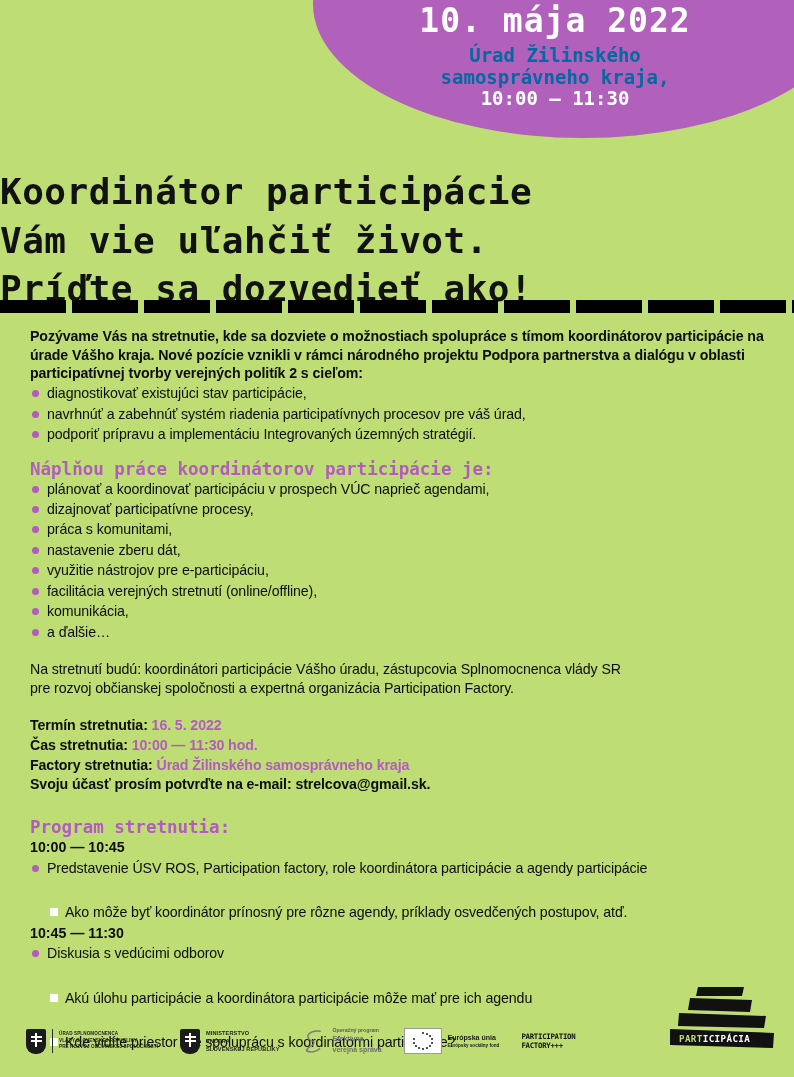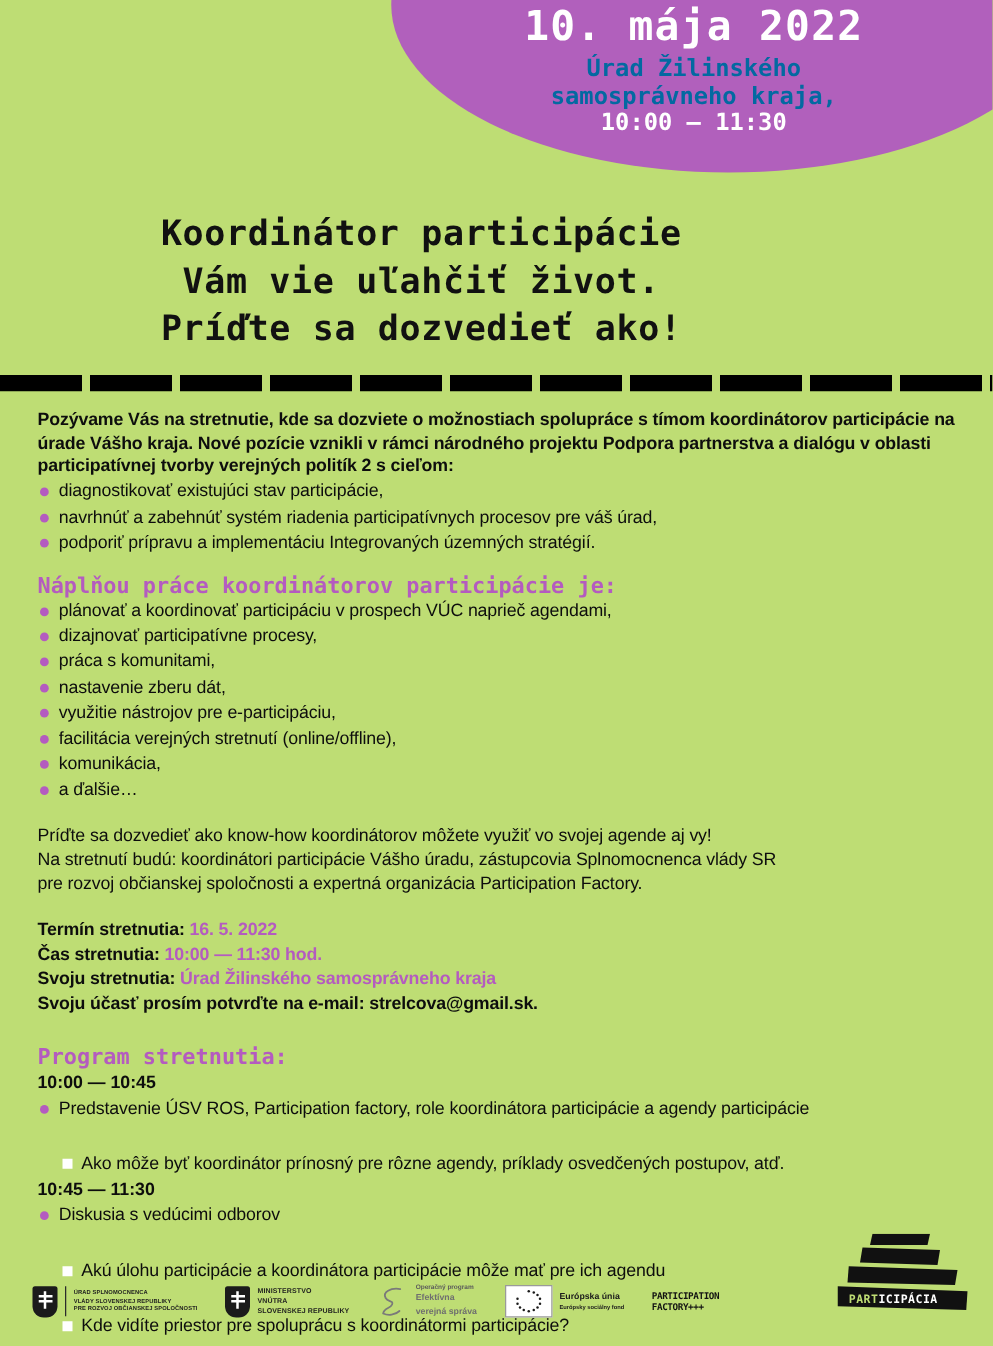--- a/index.html
+++ b/index.html
@@ -48,25 +48,25 @@
     color:#ffffff;
     font-size:19px;
     letter-spacing:0px;
     margin-top:1px;
   }
 
   
   .main-title{
     position:absolute;
     left:0;top:168px;width:674px;
-    text-align:center;
+    text-align:left;
     z-index:2;
     font-family:"DejaVu Sans Mono","Liberation Mono",monospace;
     font-weight:bold;
-    font-size:28px;
+    font-size:36px;
     line-height:1.35;
     color:#111111;
     letter-spacing:0.5px;
   }
   .main-title div{white-space:nowrap;}
 
   
   .divider{
     position:absolute;
     left:0;top:300px;width:794px;height:13px;
@@ -257,36 +257,35 @@
       <li>práca s komunitami,</li>
       <li>nastavenie zberu dát,</li>
       <li>využitie nástrojov pre e-participáciu,</li>
       <li>facilitácia verejných stretnutí (online/offline),</li>
       <li>komunikácia,</li>
       <li>a ďalšie…</li>
     </ul>
 
     <div class="spacer-18"></div>
 
-    <p class="para-light">Príďte sa dozvedieť ako know-how koordinátorov môžete využiť vo svojej agende aj vy!</p>
     <p class="para-light">Na stretnutí budú: koordinátori participácie Vášho úradu, zástupcovia Splnomocnenca vlády SR</p>
     <p class="para-light">pre rozvoj občianskej spoločnosti a expertná organizácia Participation Factory.</p>
 
     <div class="spacer-18"></div>
 
     <div class="kv">
       <span>Termín stretnutia:</span>
       <span class="val">16. 5. 2022</span>
     </div>
     <div class="kv">
       <span>Čas stretnutia:</span>
       <span class="val">10:00 — 11:30 hod.</span>
     </div>
     <div class="kv">
-      <span>Svoju stretnutia:</span>
+      <span>Factory stretnutia:</span>
       <span class="val">Úrad Žilinského samosprávneho kraja</span>
     </div>
     <div class="kv">Svoju účasť prosím potvrďte na e-mail: strelcova@gmail.sk.</div>
 
     <div class="spacer-22"></div>
 
     <p class="sec-head">Program stretnutia:</p>
 
     <div class="time-label">10:00 — 10:45</div>
     <ul class="bullets">

